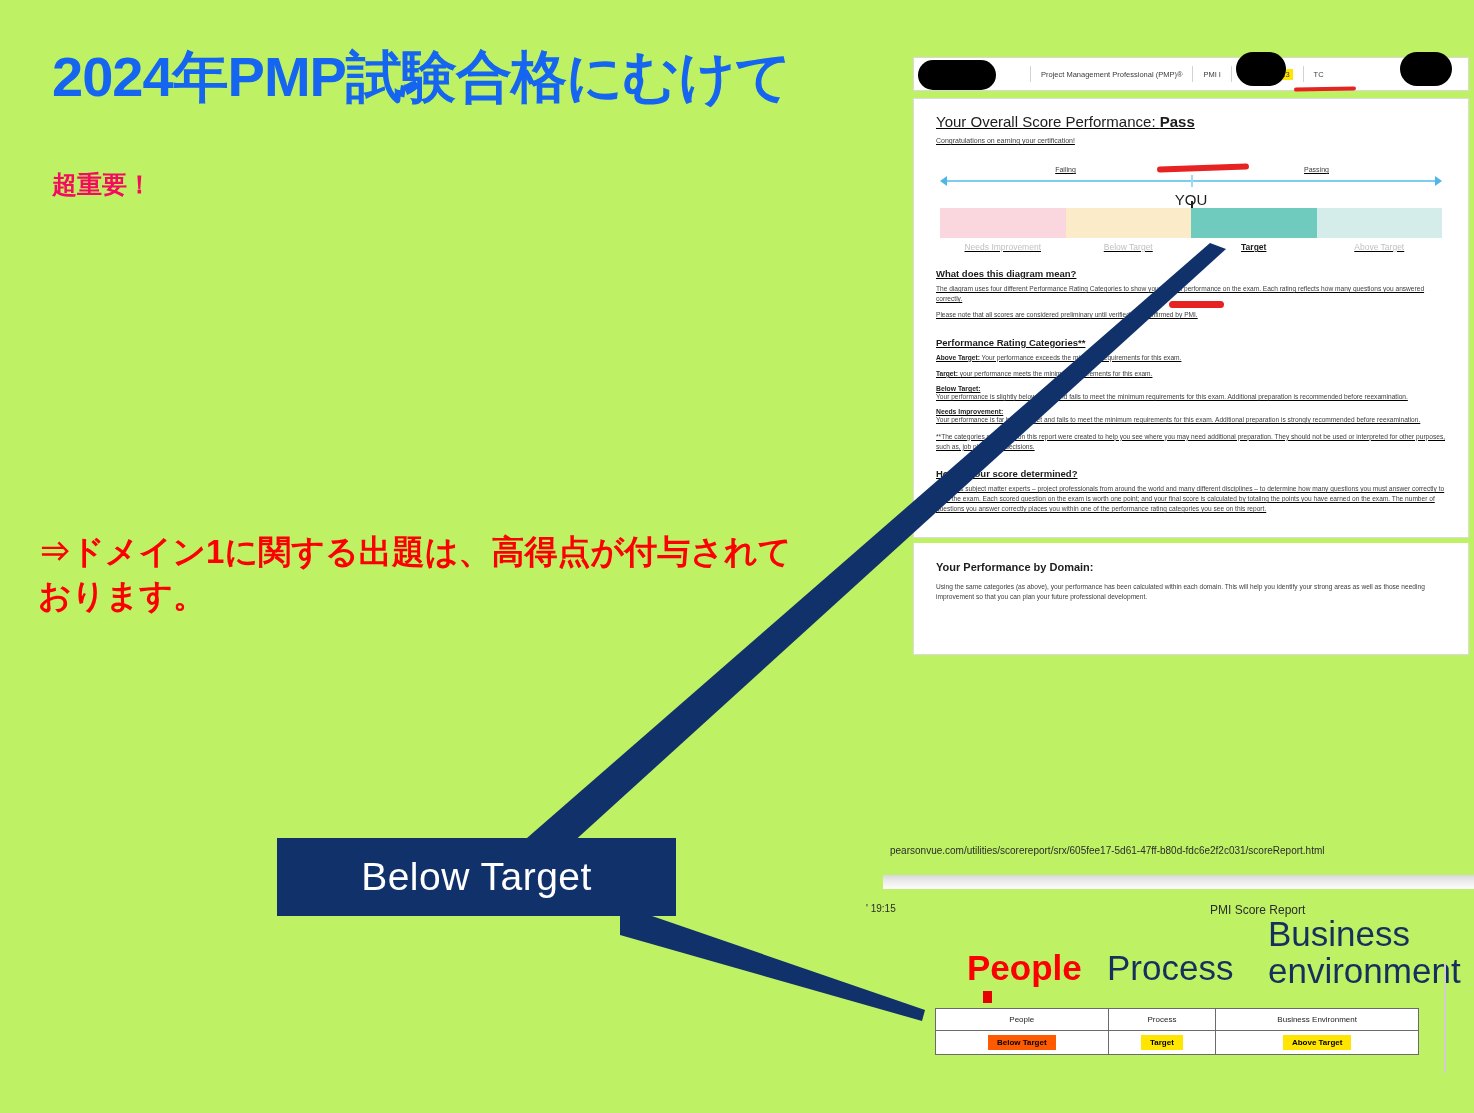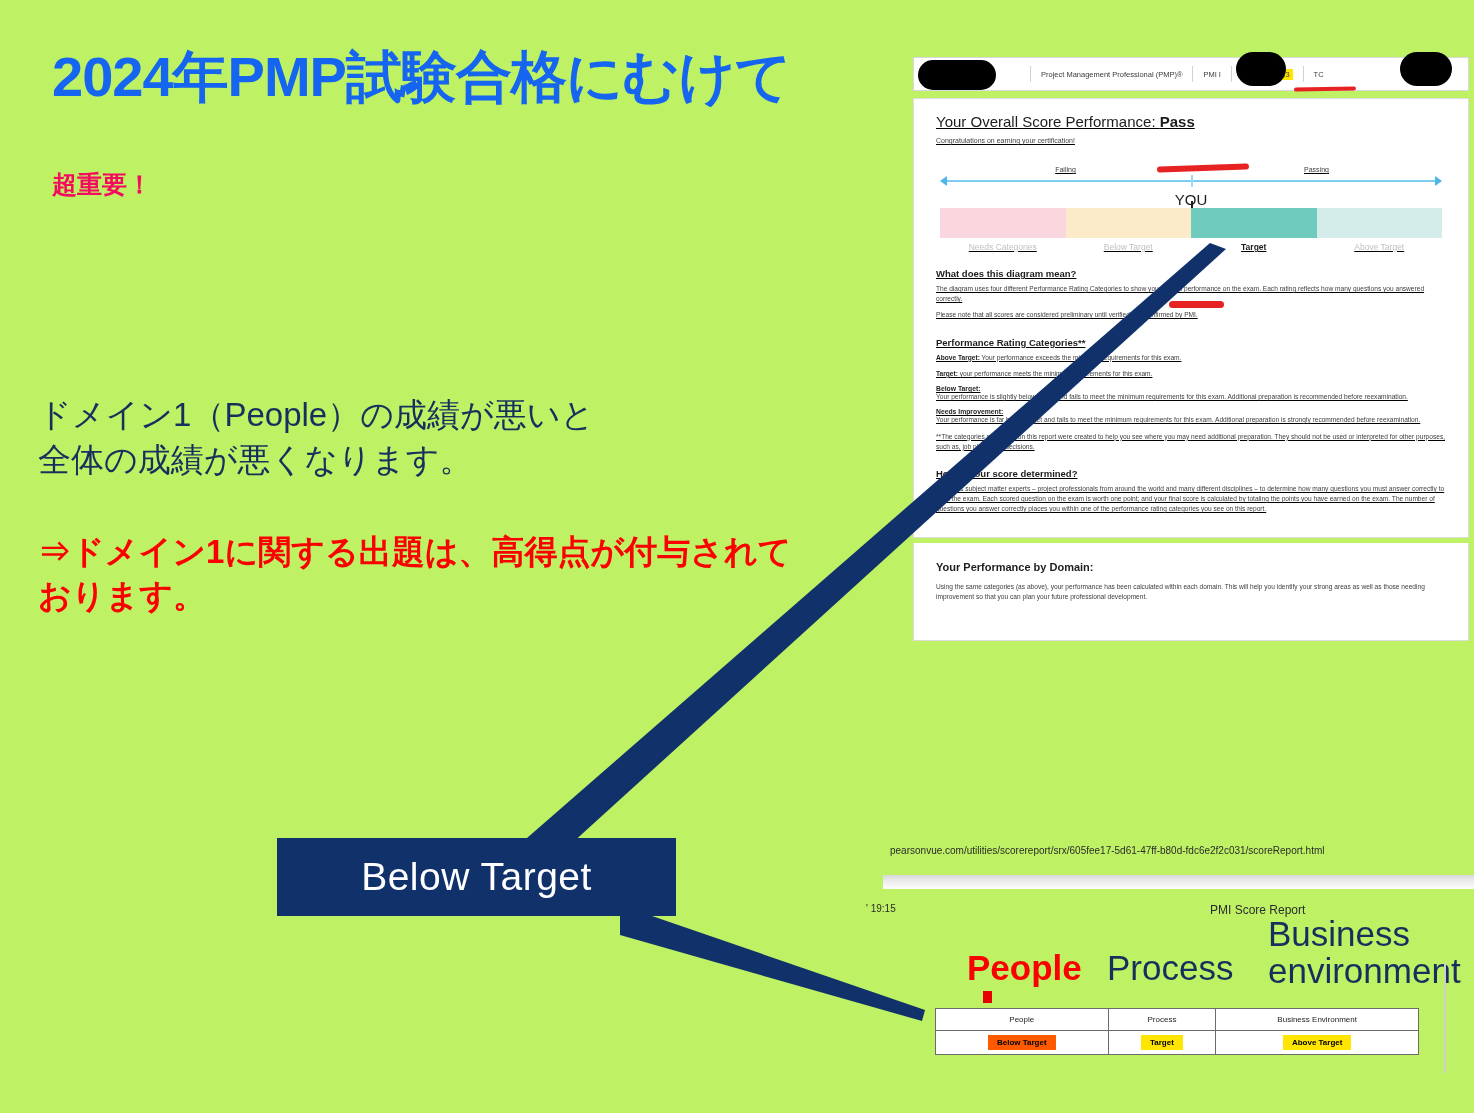--- a/index.html
+++ b/index.html
@@ -236,21 +236,21 @@
 
   .sec-h { font-size: 9.5px; font-weight: bold; color: #1d1d1d; margin: 16px 0 5px 0; }
   .sec-p { font-size: 6.6px; color: #3d3d3d; line-height: 1.55; margin: 0 0 6px 0; }
   .sec-p b { font-weight: bold; color: #1d1d1d; }
   .sec-lbl { font-size: 6.8px; font-weight: bold; color: #1d1d1d; }
 
   .doc-card2 {
     border: 1px solid #dcdcdc;
     background: #ffffff;
     box-sizing: border-box;
-    padding: 16px 22px 32px 22px;
+    padding: 16px 22px 46px 22px;
     margin-top: 5px;
     border-top: none;
   }
 
   
   .doc-bottom {
     position: absolute;
     left: 866px;
     top: 845px;
     width: 608px;
@@ -338,22 +338,20 @@
     background: #cfcfcf;
   }
 </style>
 </head>
 <body>
 
 <div id="slide">
 
   <div class="slide-title">2024年PMP試験合格にむけて</div>
   <div class="important-tag">超重要！</div>
-  <div class="body-text">ドメイン1（People）の成績が悪いと
-全体の成績が悪くなります。</div>
   <div class="conclusion-text">⇒ドメイン1に関する出題は、高得点が付与されております。</div>
 
   <div class="doc-top">
 
     <div class="doc-header-bar">
       <div class="doc-header-cell" style="width:96px"></div>
       <div class="hdr-sep"></div>
       <div class="doc-header-cell">Project Management Professional (PMP)®</div>
       <div class="hdr-sep"></div>
       <div class="doc-header-cell">PMI I</div>
@@ -387,21 +385,21 @@
           <div class="you-text">YOU</div>
           <div class="you-stem"></div>
         </div>
         <div class="bars">
           <div class="bar" style="background:#fad7de"></div>
           <div class="bar" style="background:#fcebc8"></div>
           <div class="bar" style="background:#6ecbbe"></div>
           <div class="bar" style="background:#d4ecea"></div>
         </div>
         <div class="cat-labels">
-          <div class="cat">Needs Categories</div>
+          <div class="cat">Needs Improvement</div>
           <div class="cat">Below Target</div>
           <div class="cat current">Target</div>
           <div class="cat">Above Target</div>
         </div>
       </div>
       <div class="red-underline ru-target"></div>
 
       <div class="sec-h">What does this diagram mean?</div>
       <div class="sec-p">The diagram uses four different Performance Rating Categories to show your overall performance on the exam. Each rating reflects how many questions you answered correctly.</div>
       <div class="sec-p">Please note that all scores are considered preliminary until verified and confirmed by PMI.</div>

